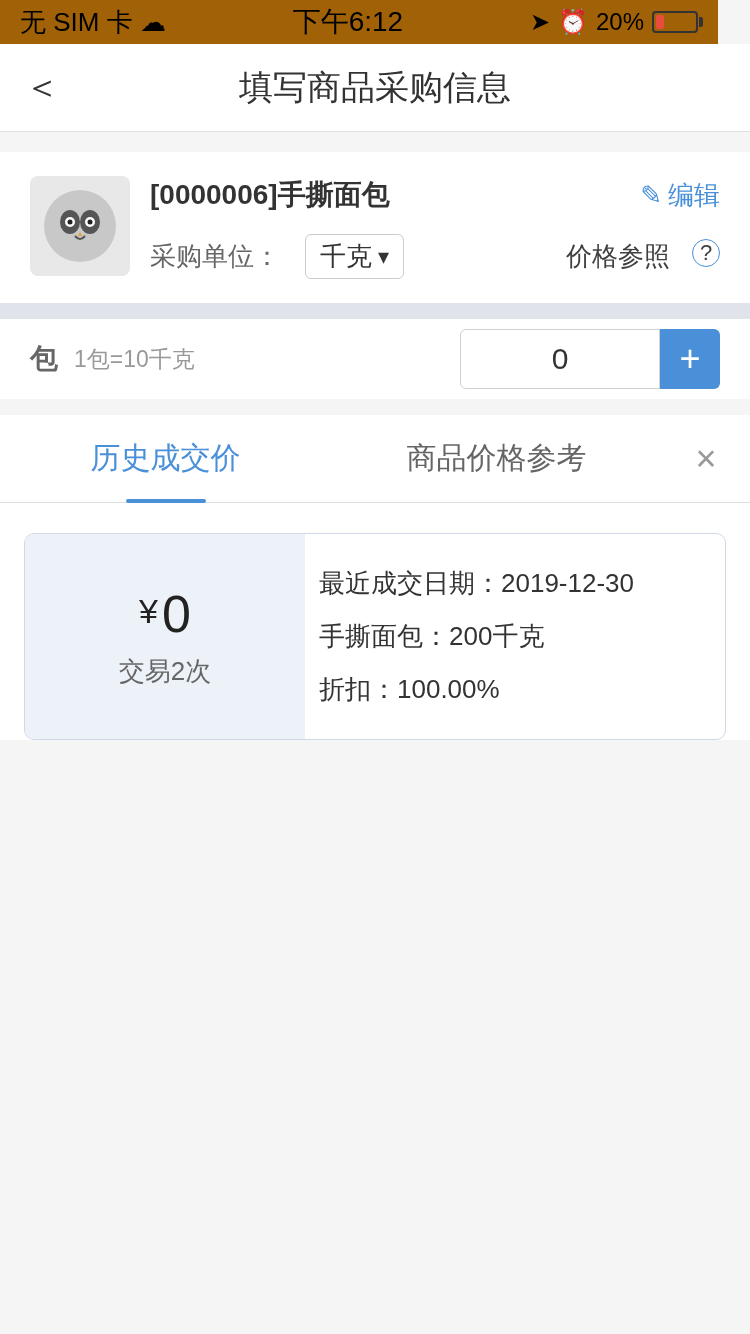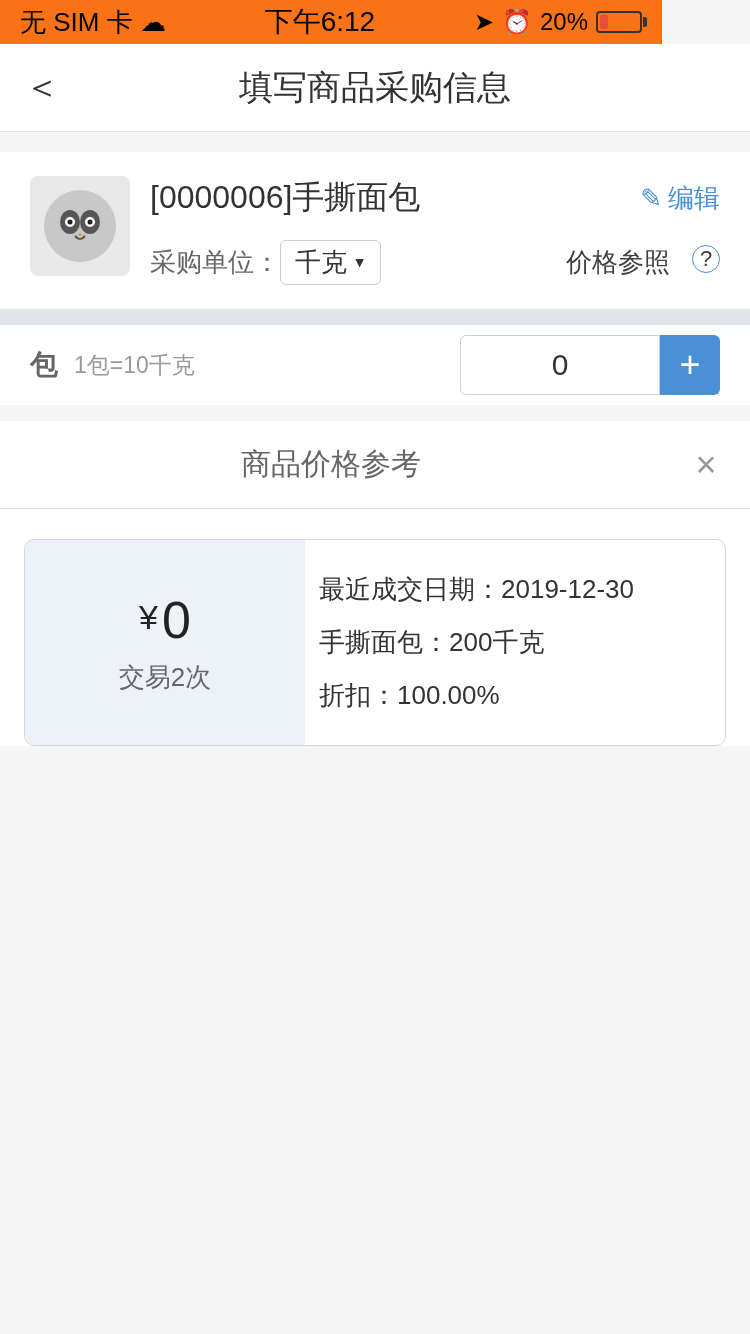--- a/index.html
+++ b/index.html
@@ -7,23 +7,23 @@
     body {
       width: 750px;
       min-height: 1334px;
       font-family: -apple-system, "PingFang SC", "Helvetica Neue", sans-serif;
       background: #f5f5f5;
       overflow-x: hidden;
     }
 
     
     .status-bar {
-      width: 662px;
+      width: 718px;
       height: 44px;
-      background: #f97316;
+      background: #a16207;
       display: flex;
       align-items: center;
       justify-content: space-between;
       padding: 0 20px;
       font-size: 26px;
       font-weight: 500;
     }
     .status-left {
       display: flex;
       align-items: center;
@@ -118,23 +118,23 @@
     .product-info {
       flex: 1;
     }
     .product-header-row {
       display: flex;
       align-items: center;
       justify-content: space-between;
       margin-bottom: 20px;
     }
     .product-name {
-      font-size: 32px;
-      color: #333;
-      font-weight: 400;
+      font-size: 28px;
+      color: #333;
+      font-weight: 700;
     }
     .edit-btn {
       font-size: 26px;
       color: #4a90d9;
       cursor: pointer;
       display: flex;
       align-items: center;
       gap: 6px;
     }
     .product-unit-row {
@@ -369,21 +369,21 @@
   </div>
   <div class="product-info">
     <div class="product-header-row">
       <div class="product-name">[0000006]手撕面包</div>
       <div class="edit-btn">
         <span>✎</span>
         <span>编辑</span>
       </div>
     </div>
     <div class="product-unit-row">
-      <div style="display:flex; align-items:center; gap:0;font-family:Liberation Mono, monospace;">
+      <div style="display:flex; align-items:center; gap:25px;">
         <span class="unit-label">采购单位：</span>
         <div class="unit-select">
           <span>千克</span>
           <span style="font-size:22px;">▾</span>
         </div>
       </div>
       <div class="price-ref">
         <span>价格参照</span>
         <span style="border:1px solid #4a90d9; border-radius:50%; width:28px; height:28px; display:inline-flex; align-items:center; justify-content:center; font-size:22px;">?</span>
       </div>
@@ -399,20 +399,24 @@
     <span class="unit-desc">1包=10千克</span>
   </div>
   <div class="qty-control">
     <input class="qty-input" type="text" value="0" style="">
     <button class="qty-plus">+</button>
   </div>
 </div>
 
 <div class="tabs-section">
   <div class="tabs-header">
+    <div class="tab-item active">
+      <span>历史成交价</span>
+      <div class="tab-underline"></div>
+    </div>
     <div class="tab-item">
       <span>商品价格参考</span>
     </div>
     <div class="close-tab">
       <span>×</span>
     </div>
   </div>
 
   <div class="price-card">
     <div class="price-left">

